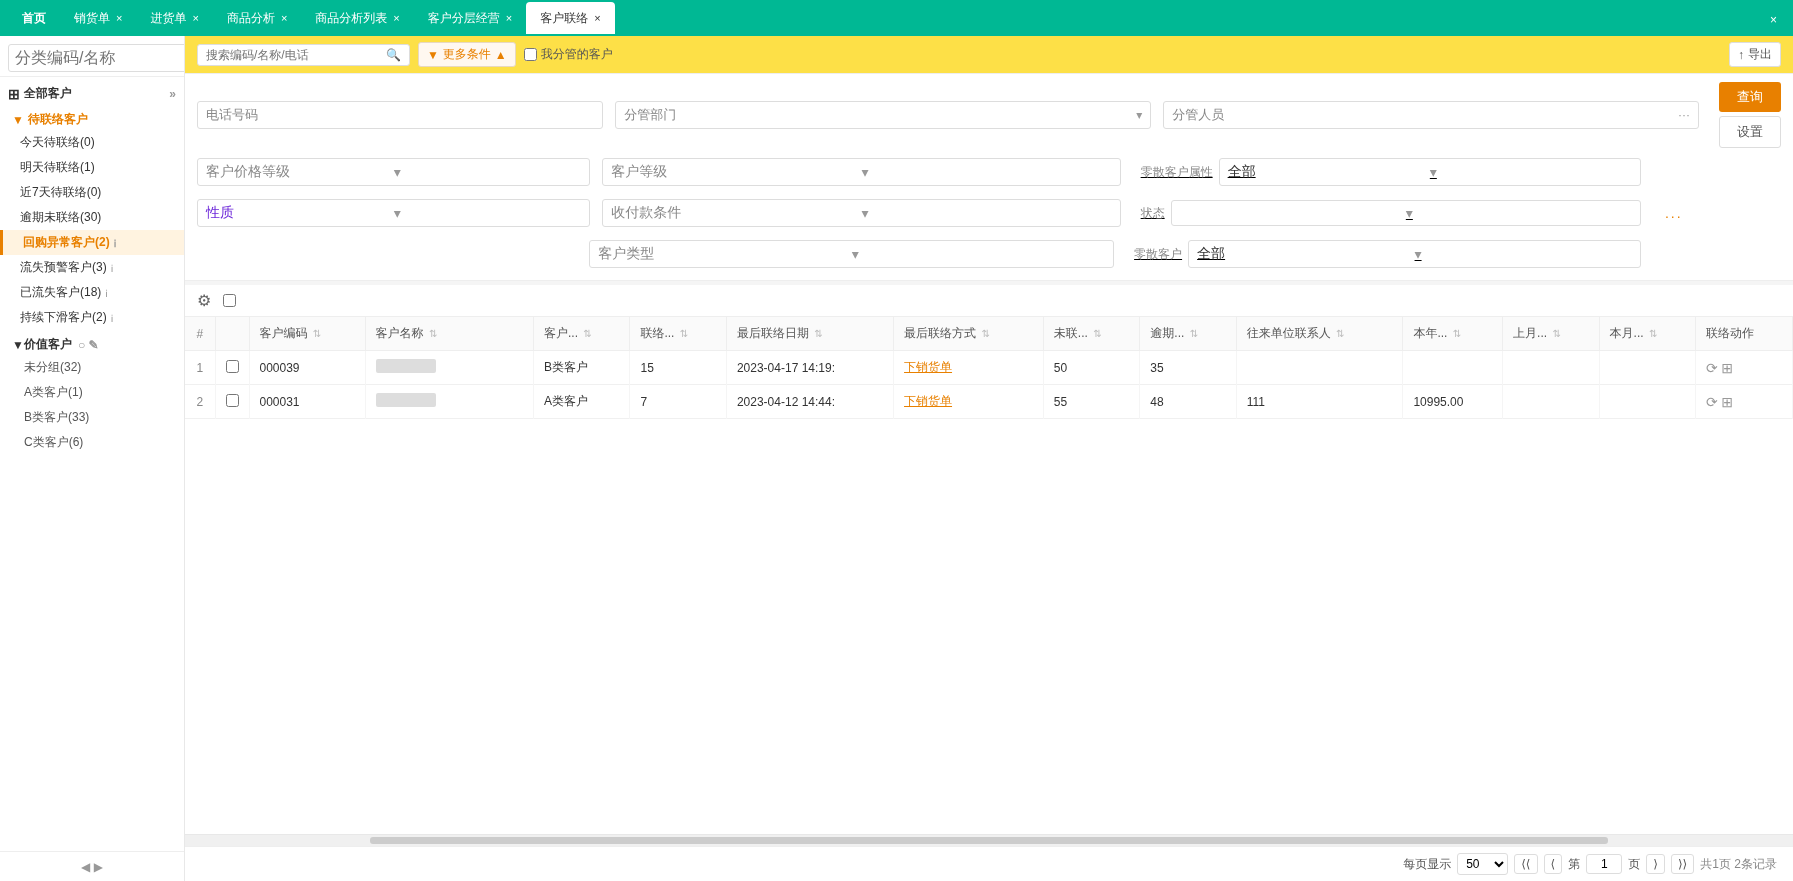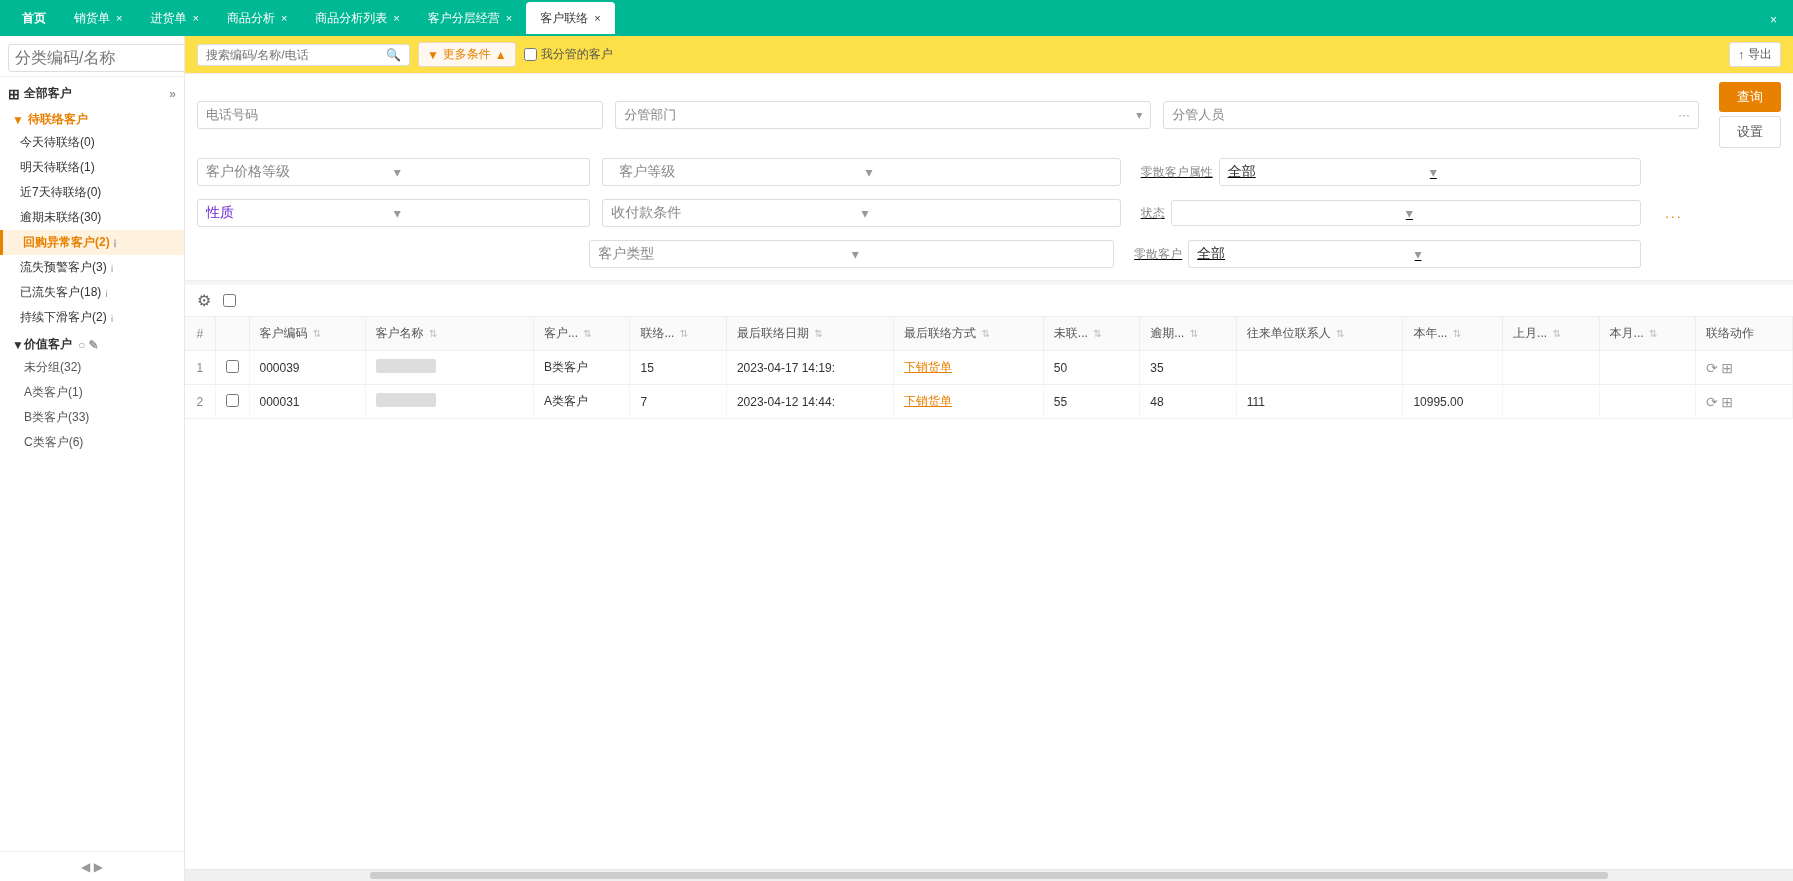--- a/index.html
+++ b/index.html
@@ -393,21 +393,21 @@
           <button class="set-btn">设置</button>
         </div>
       </div>
 
       <div class="adv-filter-row">
         <div class="filter-select" style="flex:1.5;">
           <span style="color:#888;">客户价格等级</span>
           <span class="down-arrow">▾</span>
         </div>
         <div class="filter-select" style="flex:2;">
-          <span style="color:#888;margin-left:8px;">客户等级</span>
+          <span style="color:#888;">客户等级</span>
           <span class="down-arrow">▾</span>
         </div>
         <div class="filter-field-static" style="flex:2;">
           <label>零散客户属性</label>
           <div class="filter-select" style="flex:1;">
             <span>全部</span>
             <span class="down-arrow">▾</span>
           </div>
         </div>
         <div style="width:120px;"></div>
@@ -570,15 +570,31 @@
               </td>
             </tr>
           </tbody>
         </table>
       </div>
 
       <div class="scrollbar-area">
         <div class="scrollbar-thumb"></div>
       </div>
 
+      <div class="pagination">
+        <span>每页显示</span>
+        <select class="page-size-select">
+          <option>50</option>
+          <option>100</option>
+          <option>200</option>
+        </select>
+        <button class="page-btn">⟨⟨</button>
+        <button class="page-btn">⟨</button>
+        <span>第</span>
+        <input type="text" class="page-input" value="1" style="">
+        <span>页</span>
+        <button class="page-btn">⟩</button>
+        <button class="page-btn">⟩⟩</button>
+        <span class="total-info">共1页 2条记录</span>
+      </div>
     </div>
   </div>
 </div>
 
 </body></html>

